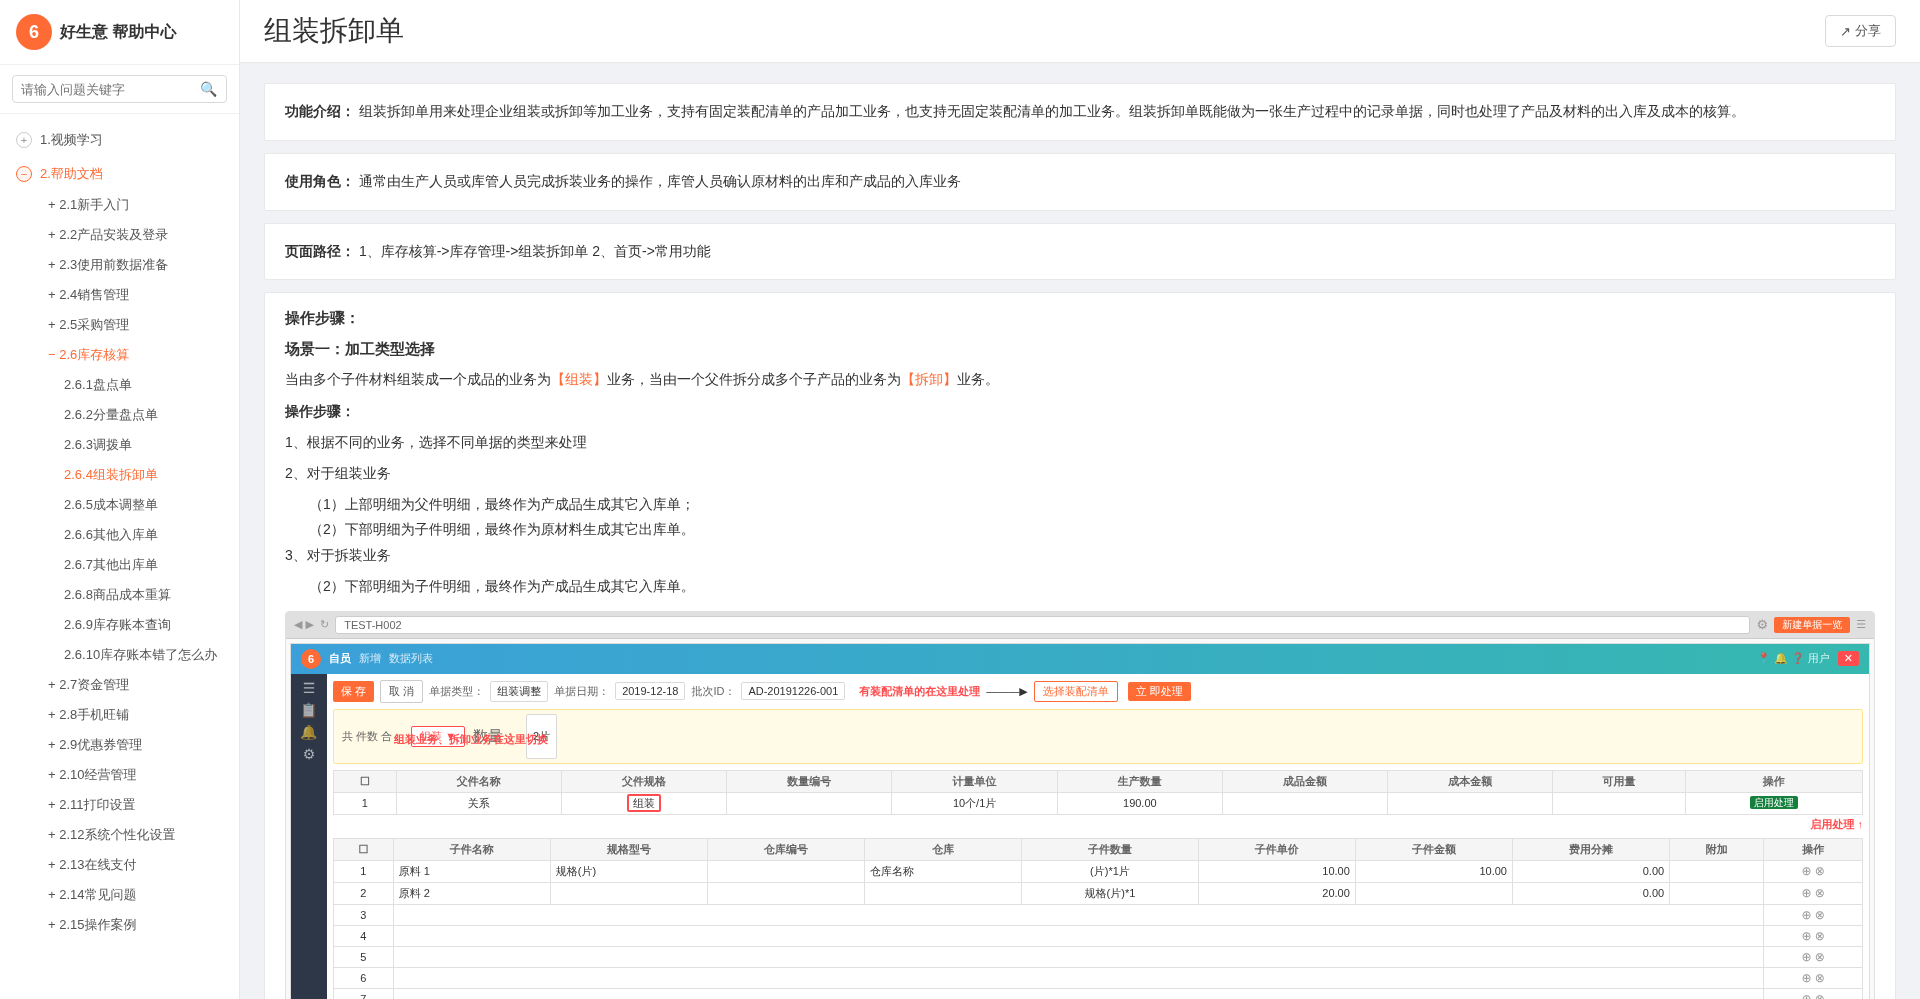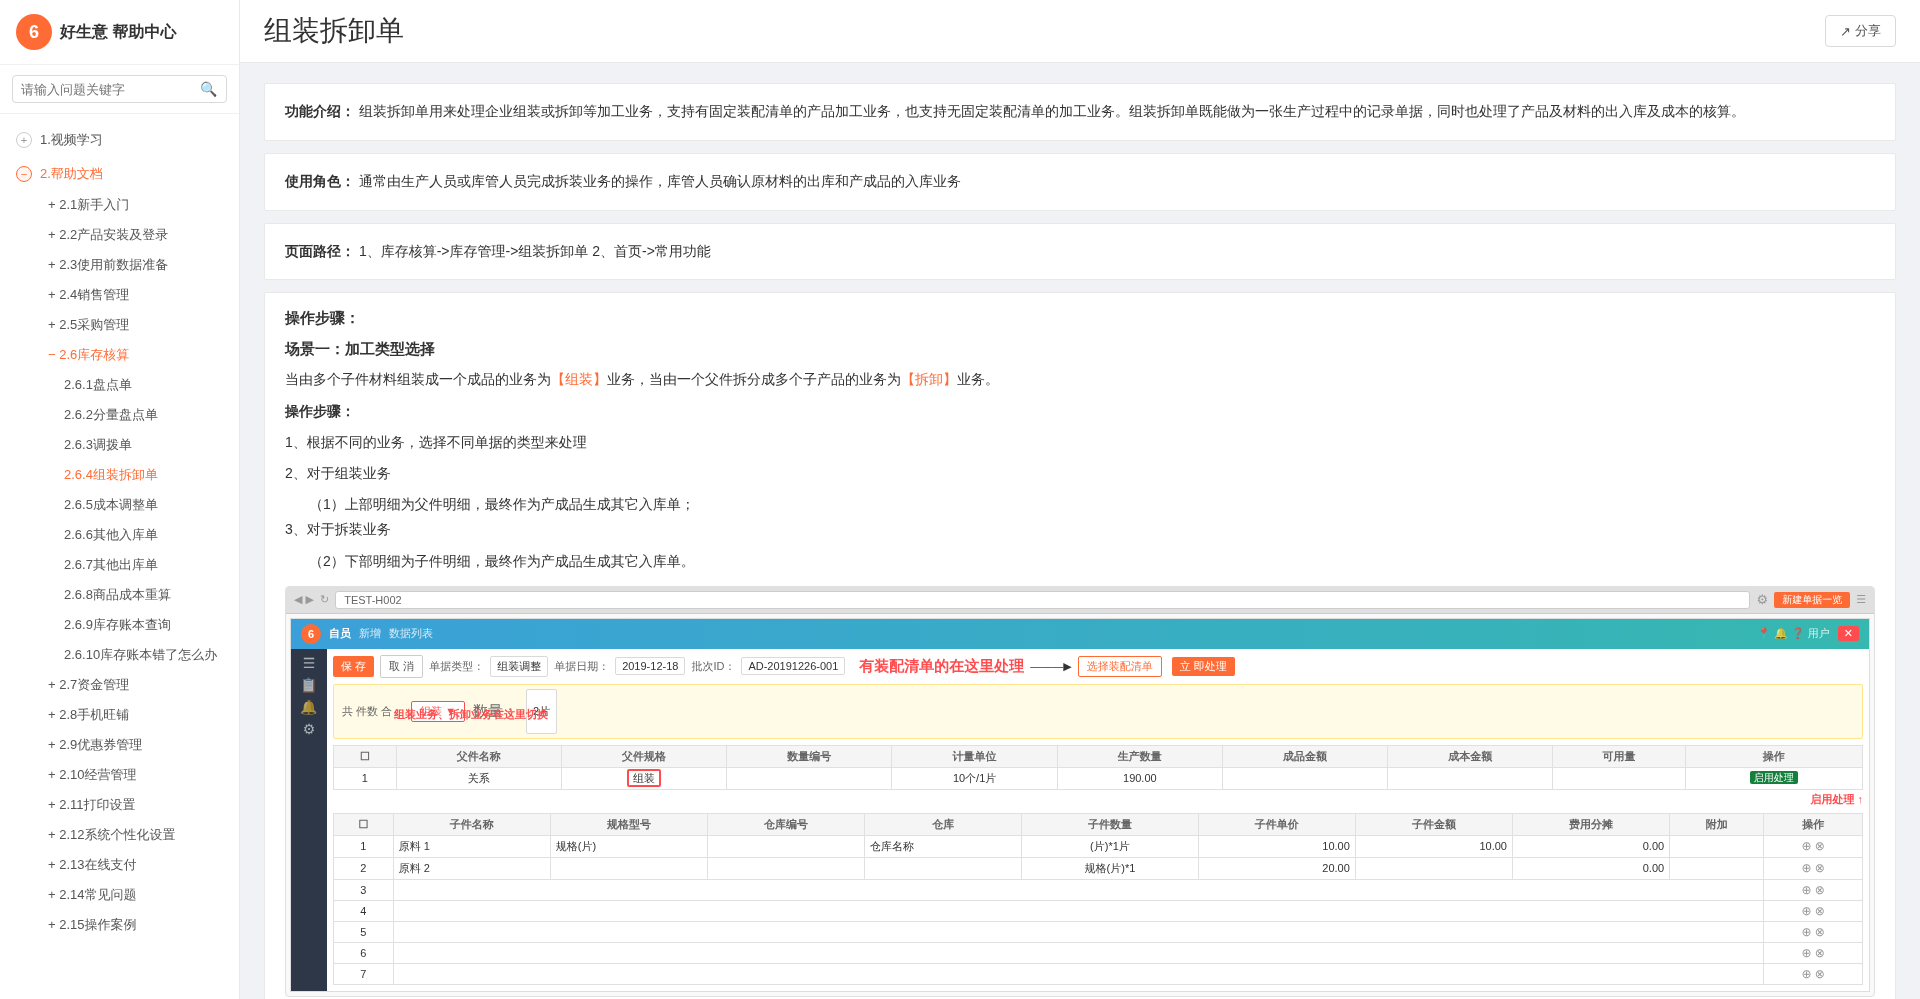--- a/index.html
+++ b/index.html
@@ -391,20 +391,21 @@
 
       <p class="step-text">
         当由多个子件材料组装成一个成品的业务为<span class="highlight">【组装】</span>业务，当由一个父件拆分成多个子产品的业务为<span class="highlight">【拆卸】</span>业务。
       </p>
 
       <p class="step-text"><strong>操作步骤：</strong></p>
 
       <p class="step-text">1、根据不同的业务，选择不同单据的类型来处理</p>
       <p class="step-text">2、对于组装业务</p>
       <p class="sub-step">（1）上部明细为父件明细，最终作为产成品生成其它入库单；</p>
+      <p class="sub-step">（2）下部明细为子件明细，最终作为原材料生成其它出库单。</p>
       <p class="step-text">3、对于拆装业务</p>
       <p class="sub-step">（2）下部明细为子件明细，最终作为产成品生成其它入库单。</p>
 
       <div class="screenshot-container">
         <div style="background:#e0e0e0; padding:4px 8px; display:flex; align-items:center; gap:6px; font-size:11px; color:#555; border-bottom:1px solid #ccc;">
           <span style="color:#999;">◀ ▶</span>
           <span style="color:#999;">↻</span>
           <div style="flex:1; background:#fff; border:1px solid #ccc; border-radius:3px; padding:2px 8px; font-size:11px; color:#666;">TEST-H002</div>
           <span style="color:#999; font-size:13px;">⚙</span>
           <span style="background:#ff6b35; color:#fff; padding:1px 8px; border-radius:2px; font-size:10px;">新建单据一览</span>
@@ -440,21 +441,21 @@
               <div style="display:flex;align-items:center;gap:6px;margin-bottom:6px;flex-wrap:wrap;">
                 <button style="background:#ff6b35;color:#fff;border:none;border-radius:2px;padding:3px 8px;font-size:11px;cursor:pointer;">保 存</button>
                 <button style="background:#fff;color:#555;border:1px solid #ccc;border-radius:2px;padding:3px 8px;font-size:11px;cursor:pointer;">取 消</button>
                 <span style="color:#666;">单据类型：</span>
                 <span style="border:1px solid #d9d9d9;padding:2px 6px;border-radius:2px;font-size:11px;background:#fff;">组装调整</span>
                 <span style="color:#666;">单据日期：</span>
                 <span style="border:1px solid #d9d9d9;padding:2px 6px;border-radius:2px;font-size:11px;background:#fff;">2019-12-18</span>
                 <span style="color:#666;">批次ID：</span>
                 <span style="border:1px solid #d9d9d9;padding:2px 6px;border-radius:2px;font-size:11px;background:#fff;">AD-20191226-001</span>
 
-                <span style="color:#ff4d4f;font-size:15px;font-weight:bold;margin-left:8px;">有装配清单的在这里处理</span>
+                <span style="color:#ff4d4f;font-size:11px;font-weight:bold;margin-left:8px;">有装配清单的在这里处理</span>
                 <span style="color:#333;font-size:11px;">———▶</span>
                 <button style="background:#fff;color:#ff6b35;border:1px solid #ff6b35;border-radius:2px;padding:2px 8px;font-size:11px;cursor:pointer;">选择装配清单</button>
                 <button style="background:#ff6b35;color:#fff;border:none;border-radius:2px;padding:2px 8px;font-size:11px;cursor:pointer;margin-left:4px;">立 即处理</button>
               </div>
 
               <div style="display:flex;align-items:center;gap:8px;margin-bottom:6px;background:#fffbe6;border:1px solid #ffe58f;padding:4px 8px;border-radius:2px;position:relative;">
                 <span style="color:#666;font-size:11px;">共 件数 合：</span>
                 <span style="border:1px solid #ff4d4f;padding:2px 8px;border-radius:2px;font-size:11px;background:#fff;color:#ff4d4f;">组装 ▼</span>
                 <span style="color:#666;font-size:15px;">数量：</span>
                 <span style="border:1px solid #d9d9d9;padding:14px 6px;border-radius:2px;font-size:11px;background:#fff;">2片</span>

